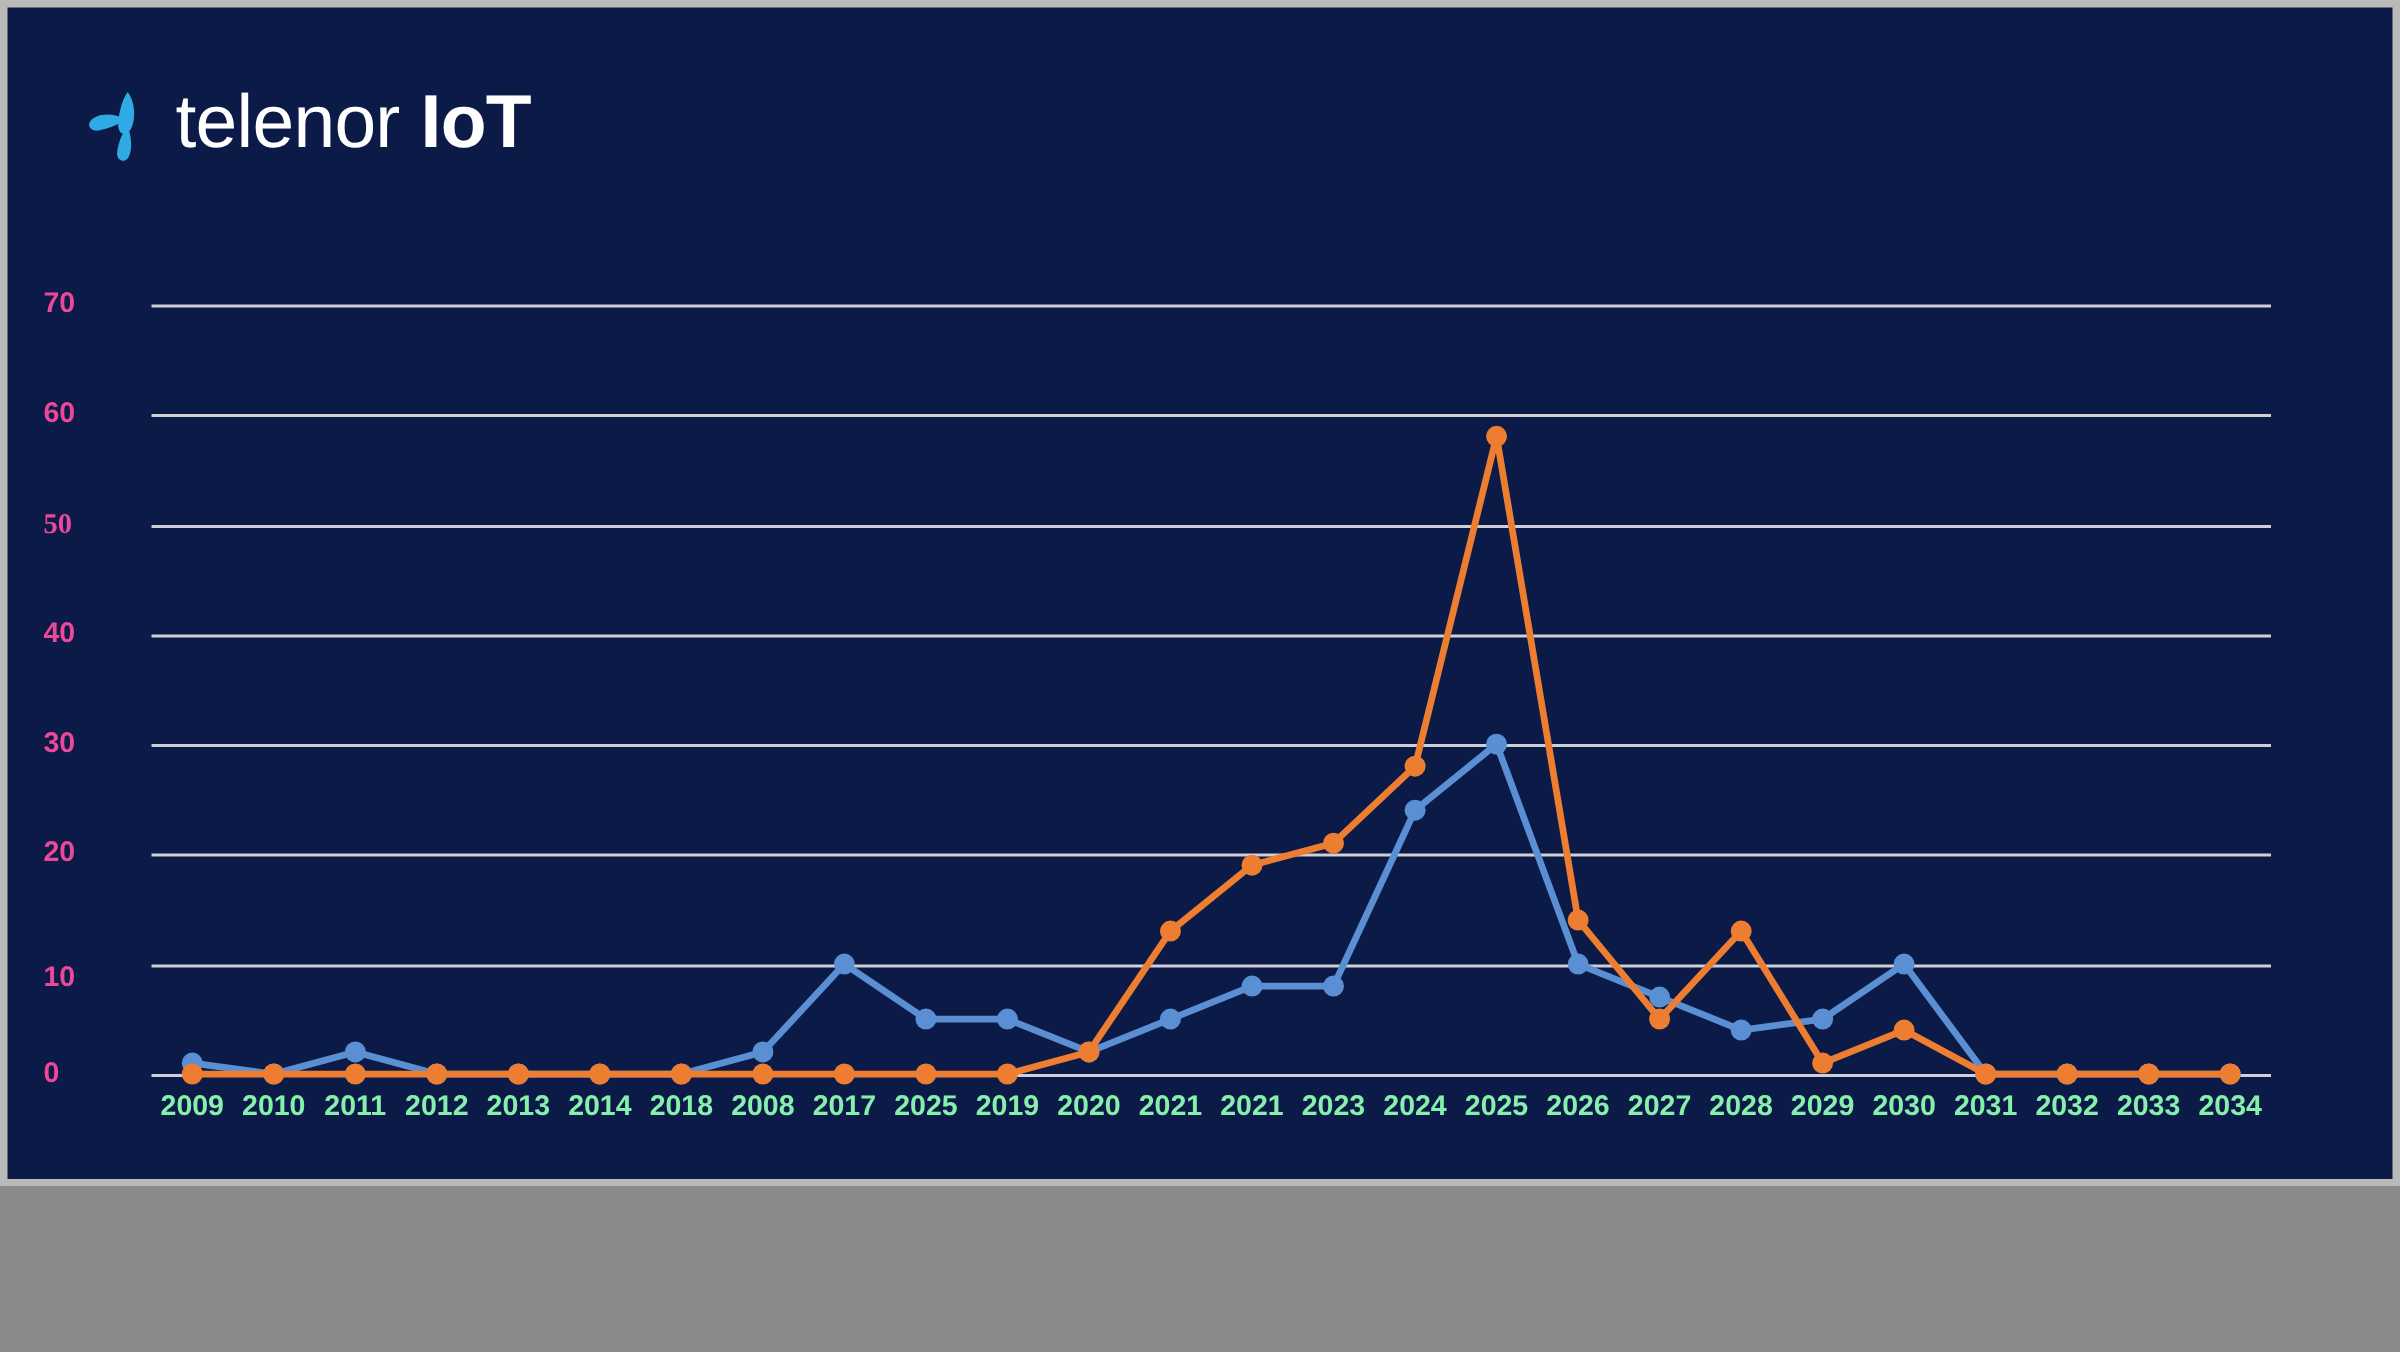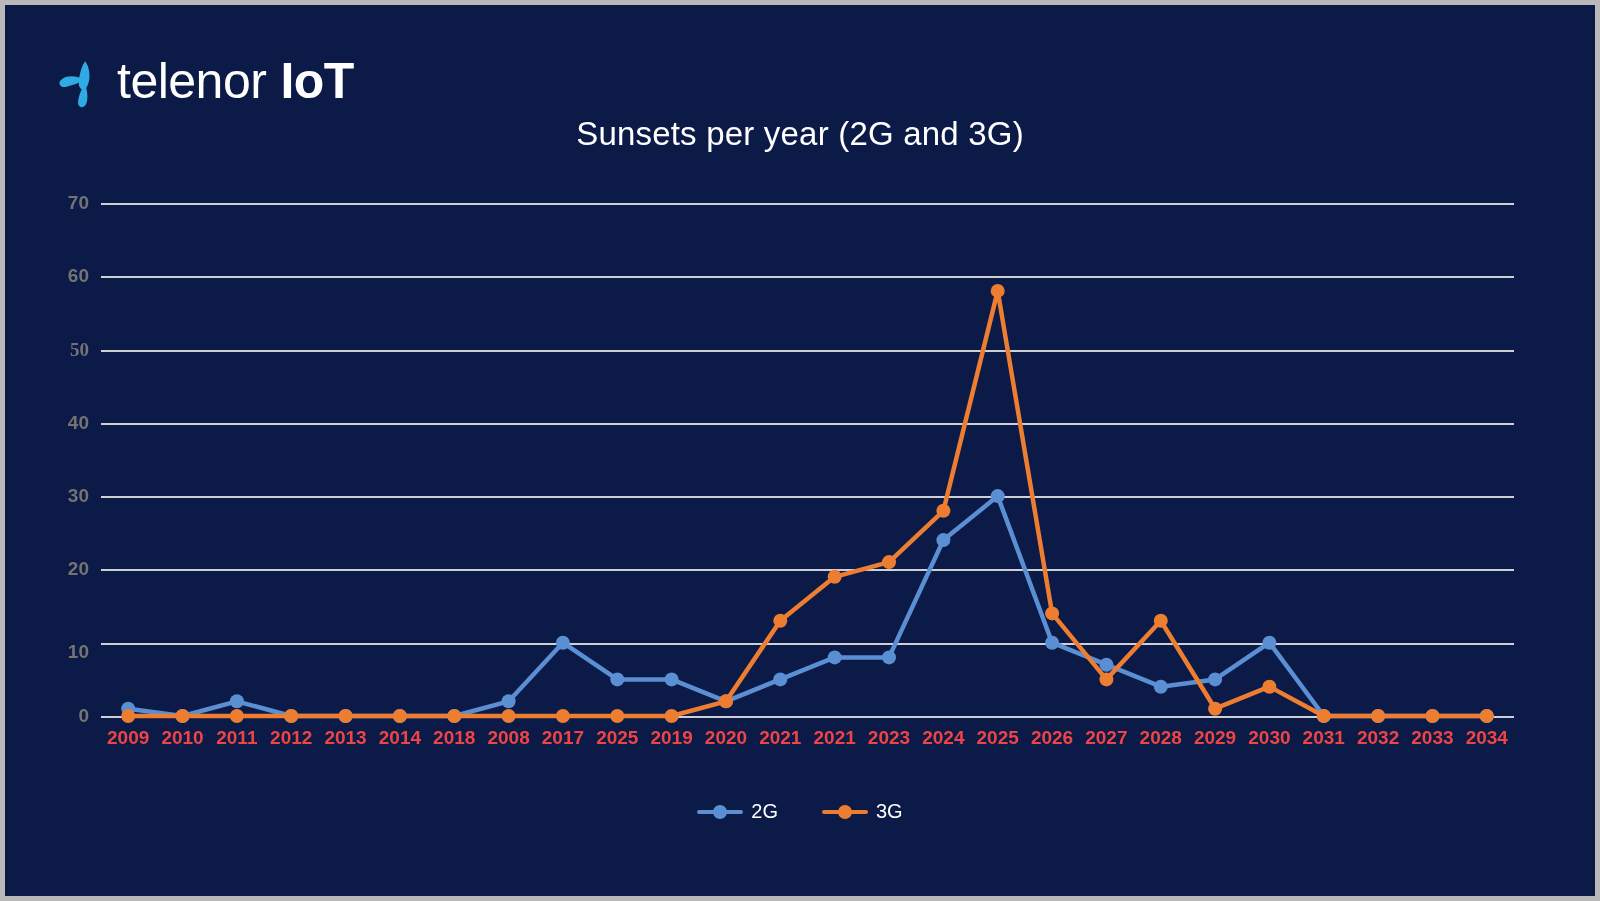--- a/index.html
+++ b/index.html
@@ -10,21 +10,21 @@
   body {
     width: 1600px;
     height: 901px;
     overflow: hidden;
     font-family: "Liberation Sans", sans-serif;
   }
 
   #slide {
     position: relative;
     width: 1600px;
-    height: 901px;
+    height: 791px;
     box-sizing: border-box;
     background: #0b1a47;
     border: 5px solid #b9b9b9;
     overflow: hidden;
   }
 
   
   #logo {
     position: absolute;
     left: 50px;
@@ -77,22 +77,21 @@
     position: absolute;
     left: 0;
     right: 0;
     height: 0;
     border-top: 2px solid #cfcfd6;
   }
   .ytick-label {
     position: absolute;
     right: 1516px;
     width: 60px;
-    text-align: right;
-    color: #737373;
+    color: #ec4899;
     font-size: 19px;
     font-weight: 600;
     transform: translateY(-50%);
   }
   #y-labels {
     position: absolute;
     left: 0;
     top: 198px;
     width: 1600px;
     height: 513px;
@@ -114,21 +113,21 @@
     position: absolute;
     left: 96px;
     top: 722px;
     width: 1413px;
     height: 30px;
     display: flex;
   }
   .xtick-label {
     flex: 1 1 0;
     text-align: center;
-    color: #ef4444;
+    color: #86efac;
     font-size: 19px;
     font-weight: 600;
     white-space: nowrap;
   }
 
   
   #legend {
     position: absolute;
     left: 0;
     right: 0;
@@ -181,21 +180,20 @@
     <svg id="logo-mark" viewBox="0 0 100 100">
       <g id="logo-mark-g" fill="#30aae4">
         <path d="M52 16 C60 26, 62 46, 56 58 C50 70, 40 64, 41 52 C42 38, 46 24, 52 16 Z"></path>
         <path d="M49 47 C38 41, 22 40, 13 46 C3 52, 8 63, 20 60 C32 57, 43 53, 49 47 Z"></path>
         <path d="M52 56 C56 66, 58 82, 53 91 C48 99, 38 95, 40 84 C42 71, 47 61, 52 56 Z"></path>
       </g>
     </svg>
     <div id="logo-text"><span>telenor</span><span class="iot">IoT</span></div>
   </div>
 
-  <div id="chart-title">Sunsets per year (2G and 3G)</div>
 
   <div id="y-labels">
       <div class="ytick-label" style="top: 513px;">0</div>
       <div class="ytick-label" style="top: 449px;">10</div>
       <div class="ytick-label" style="top: 366.429px;">20</div>
       <div class="ytick-label" style="top: 293.143px;">30</div>
       <div class="ytick-label" style="top: 219.857px;">40</div>
       <div class="ytick-label" style="top: 146.571px; font-family: Liberation Serif, serif;">50</div>
       <div class="ytick-label" style="top: 73.2857px;">60</div>
       <div class="ytick-label" style="top: 0px;">70</div>

